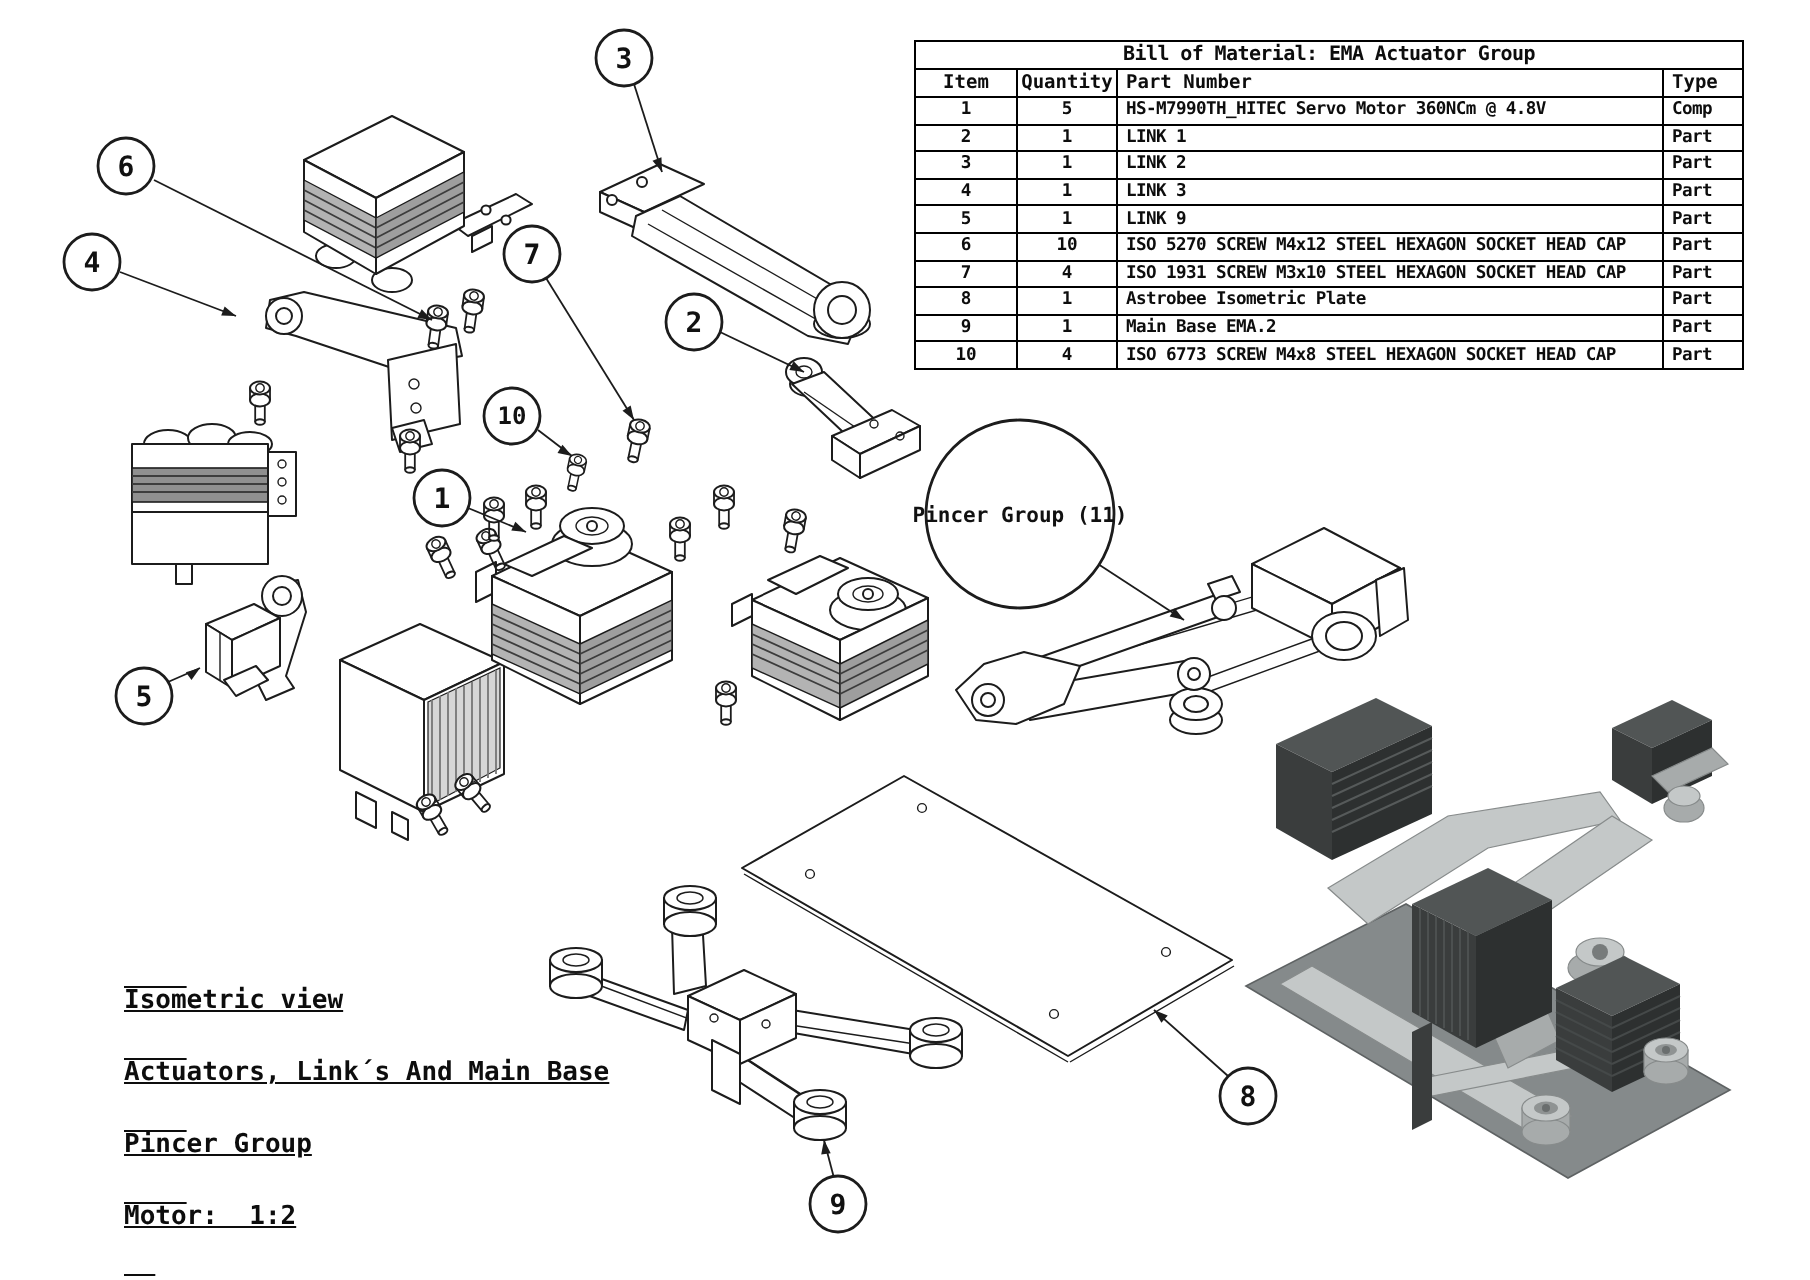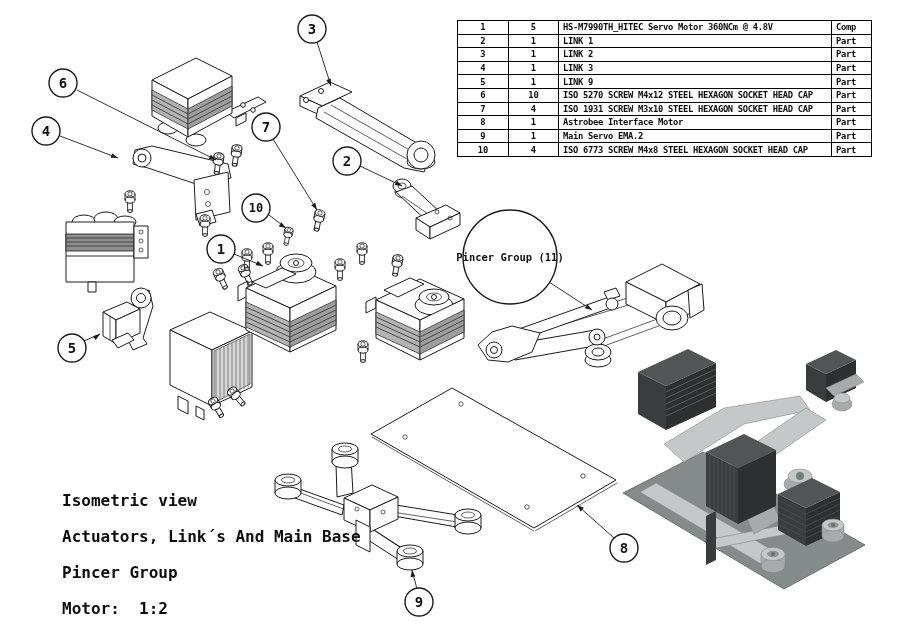--- a/index.html
+++ b/index.html
@@ -13,22 +13,22 @@
   .bom td,.bom th{border:1px solid #000;font-weight:bold;color:#0d0d0d;
                   font-family:"DejaVu Sans Mono", monospace;overflow:hidden;white-space:nowrap;}
   .bom .title td{font-size:10px;height:13px;text-align:center;padding:0;}
   .bom th{font-size:9.5px;height:13px;text-align:left;padding:0 0 0 4px;}
   .bom th.c{text-align:center;padding:0;}
   .bom td{font-size:8.8px;letter-spacing:-0.3px;height:12.6px;padding:0 0 0 4px;}
   .bom td.c{text-align:center;padding:0;letter-spacing:0;}
   .bom .note{font-size:6.8px;letter-spacing:-0.3px;}
 
   
-  .caption{position:absolute;left:62px;top:471px;font-size:16px;font-weight:bold;
-           line-height:12px;color:#0d0d0d;white-space:pre;}
+  .caption{position:absolute;left:62px;top:471px;font-size:13px;font-weight:bold;
+           line-height:12px;color:#0d0d0d;white-space:pre;text-decoration:underline;}
 
   
   .w{fill:#ffffff;stroke:#1c1c1c;stroke-width:1;stroke-linejoin:round;}
   .s{fill:none;stroke:#1c1c1c;stroke-width:0.9;}
   .thin{fill:none;stroke:#1c1c1c;stroke-width:0.7;}
   .finA{fill:#b3b3b3;stroke:#1c1c1c;stroke-width:0.7;}
   .finB{fill:#9e9e9e;stroke:#1c1c1c;stroke-width:0.7;}
   .finL{fill:none;stroke:#3c3c3c;stroke-width:0.9;}
   .gray{fill:#8f8f8f;stroke:#1c1c1c;stroke-width:0.8;}
 
@@ -507,20 +507,29 @@
 
   <div class="bom">
     <table>
       <colgroup>
           <col style="width:51px">
           <col style="width:50px">
           <col style="width:273px">
           <col style="width:40px">
         </colgroup>
       <tbody>
+          <tr class="title">
+        <td colspan="4">Bill of Material: EMA Actuator Group</td>
+      </tr>
+      <tr>
+        <th class="c">Item</th>
+        <th class="c">Quantity</th>
+        <th>Part Number</th>
+        <th>Type</th>
+      </tr>
       <tr>
             <td class="c">1</td>
             <td class="c">5</td>
             <td>HS-M7990TH_HITEC Servo Motor 360NCm @ 4.8V</td>
             <td>Comp</td>
           </tr>
       <tr>
             <td class="c">2</td>
             <td class="c">1</td>
             <td>LINK 1</td>
@@ -552,27 +561,27 @@
           </tr>
       <tr>
             <td class="c">7</td>
             <td class="c">4</td>
             <td>ISO 1931 SCREW M3x10 STEEL HEXAGON SOCKET HEAD CAP</td>
             <td>Part</td>
           </tr>
       <tr>
             <td class="c">8</td>
             <td class="c">1</td>
-            <td>Astrobee Interface Motor</td>
+            <td>Astrobee Isometric Plate</td>
             <td>Part</td>
           </tr>
       <tr>
             <td class="c">9</td>
             <td class="c">1</td>
-            <td>Main Servo EMA.2</td>
+            <td>Main Base EMA.2</td>
             <td>Part</td>
           </tr>
       <tr>
             <td class="c">10</td>
             <td class="c">4</td>
             <td>ISO 6773 SCREW M4x8 STEEL HEXAGON SOCKET HEAD CAP</td>
             <td>Part</td>
           </tr>
     </tbody>
       </table>

